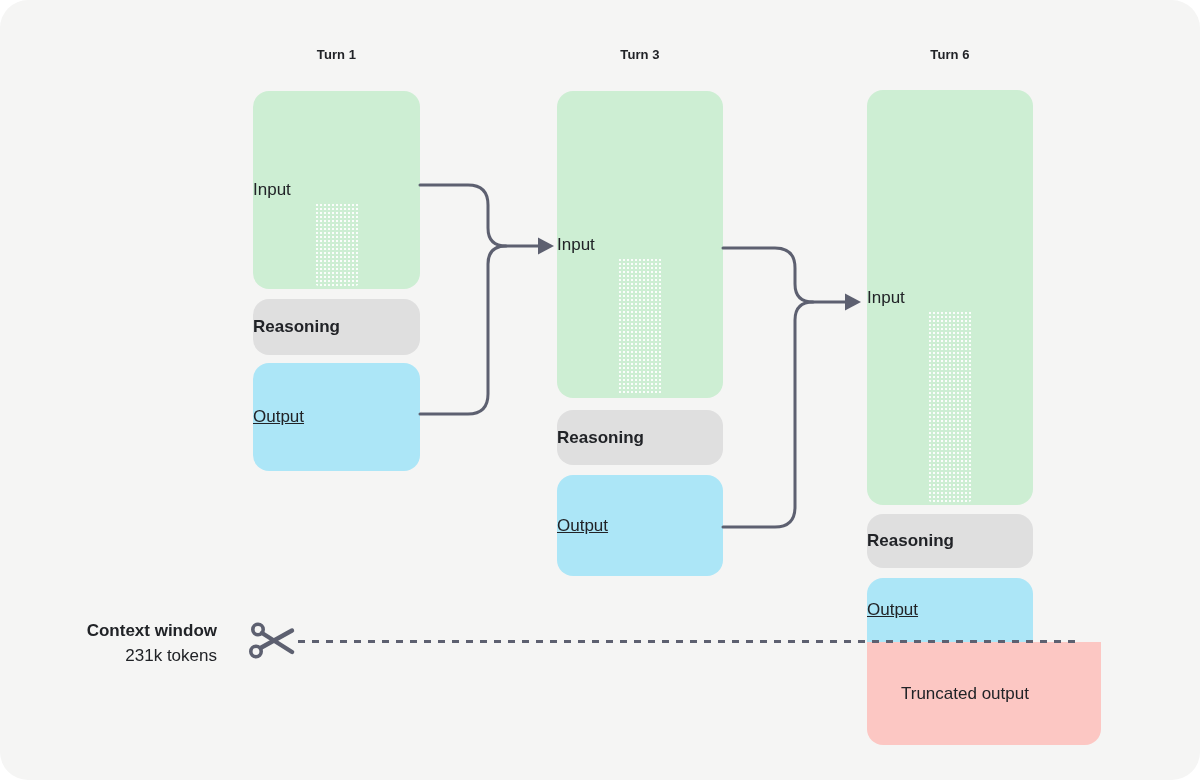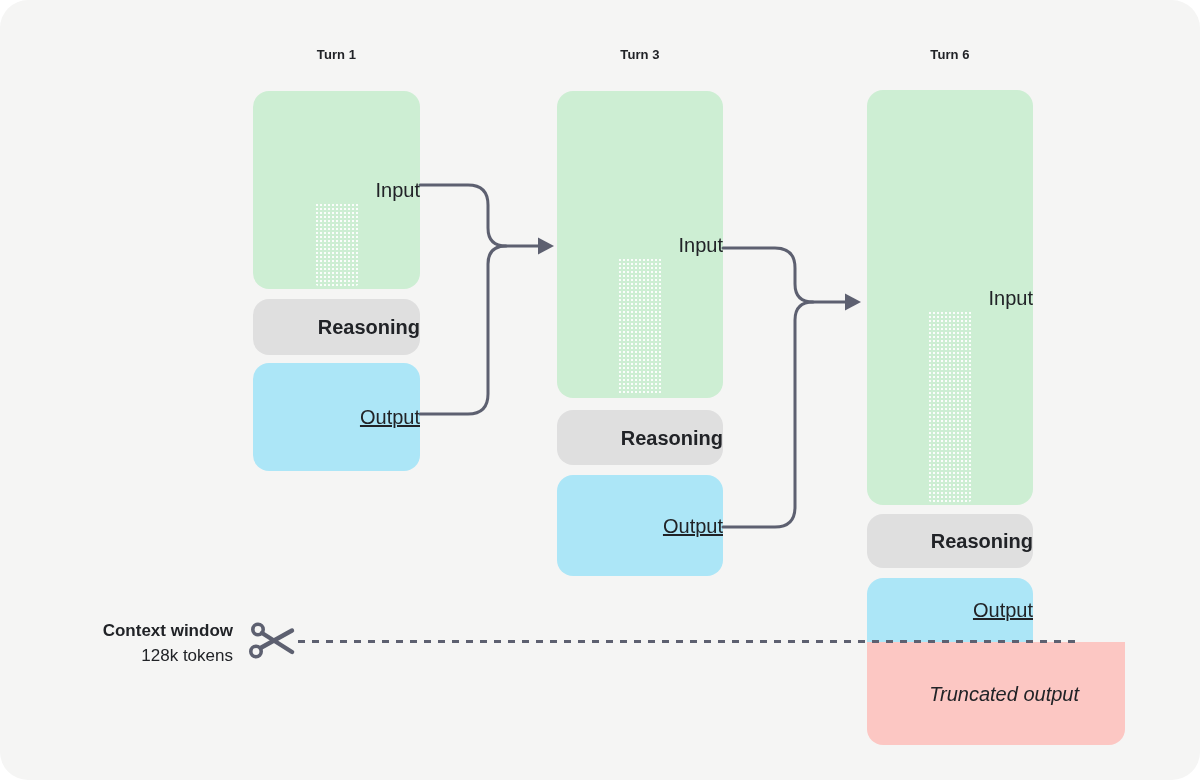--- a/index.html
+++ b/index.html
@@ -27,33 +27,33 @@
     text-align: center;
     font-size: 13px;
     font-weight: 700;
     color: var(--text, #1f2126);
     letter-spacing: 0.1px;
   }
   .box {
     position: absolute;
     display: flex;
     align-items: center;
-    justify-content: flex-end;
+    justify-content: flex-start;
     border-radius: 16px;
-    font-size: 20px;
+    font-size: 17px;
     color: var(--text, #25272b);
     text-align: center;
     line-height: 24px;
   }
   .box-input     { background: var(--input-green, #cdeed3); }
   .box-reasoning { background: var(--reasoning-gray, #dfdfdf); font-weight: bold; }
   .box-output    { background: var(--output-blue, #ace6f7); text-decoration: underline; }
   .box-truncated { background: var(--truncated-pink, #fcc7c3); }
   .box-output.cut-top { border-radius: 16px 16px 0 0; }
-  .box-truncated.cut-bottom { border-radius: 0 0 16px 16px; padding: 0 46px; font-style: italic; }
+  .box-truncated.cut-bottom { border-radius: 0 0 16px 16px; padding: 0 34px; }
   .box-label { position: relative; z-index: 2; }
   .token-texture {
     position: absolute;
     left: 50%;
     transform: translateX(-50%);
     width: 44px;
     top: calc(50% + 13px);
     bottom: 3px;
     border-radius: 4px;
     background-image: radial-gradient(rgba(255,255,255,0.9) 1px, rgba(255,255,255,0) 1.2px);
@@ -80,21 +80,21 @@
     top: 640px;
     width: 779px;
     height: 3px;
     background-image: repeating-linear-gradient(90deg,
       var(--connector, #5d6070) 0px, var(--connector, #5d6070) 7px,
       transparent 7px, transparent 14px);
     z-index: 4;
   }
   #context-window-caption {
     position: absolute;
-    left: 60px;
+    left: 44px;
     top: 618px;
     width: 173px;
     text-align: right;
     color: var(--text, #1f2126);
     font-size: 17px;
     line-height: 25px;
   }
   #context-window-title { font-weight: 700; }
   #scissors {
     position: absolute;
@@ -161,21 +161,21 @@
       <polygon class="arrow-head" points="538,237.5 554,246 538,254.5"></polygon>
       <path class="connector-path" d="M 723 248 H 775 Q 795 248 795 268 V 284 Q 795 302 813 302 H 845"></path>
       <path class="connector-path" d="M 723 527 H 775 Q 795 527 795 507 V 320 Q 795 302 813 302"></path>
       <polygon class="arrow-head" points="845,293.5 861,302 845,310.5"></polygon>
     </svg>
 
     <div id="context-cut-line"></div>
 
     <div id="context-window-caption">
       <div id="context-window-title">Context window</div>
-      <div id="context-window-subtitle">128k tokens</div>
+      <div id="context-window-subtitle">231k tokens</div>
     </div>
 
     <svg id="scissors" viewBox="0 0 46 40">
       <circle class="scissors-stroke" cx="9" cy="8.5" r="5.2" stroke-width="3.6"></circle>
       <circle class="scissors-stroke" cx="7" cy="30.5" r="5.2" stroke-width="3.6"></circle>
       <path class="scissors-stroke" d="M 13 12 L 43 31" stroke-width="4.4" stroke-linecap="round"></path>
       <path class="scissors-stroke" d="M 11.5 27 L 43 9.5" stroke-width="4.4" stroke-linecap="round"></path>
     </svg>
 
   </div>

